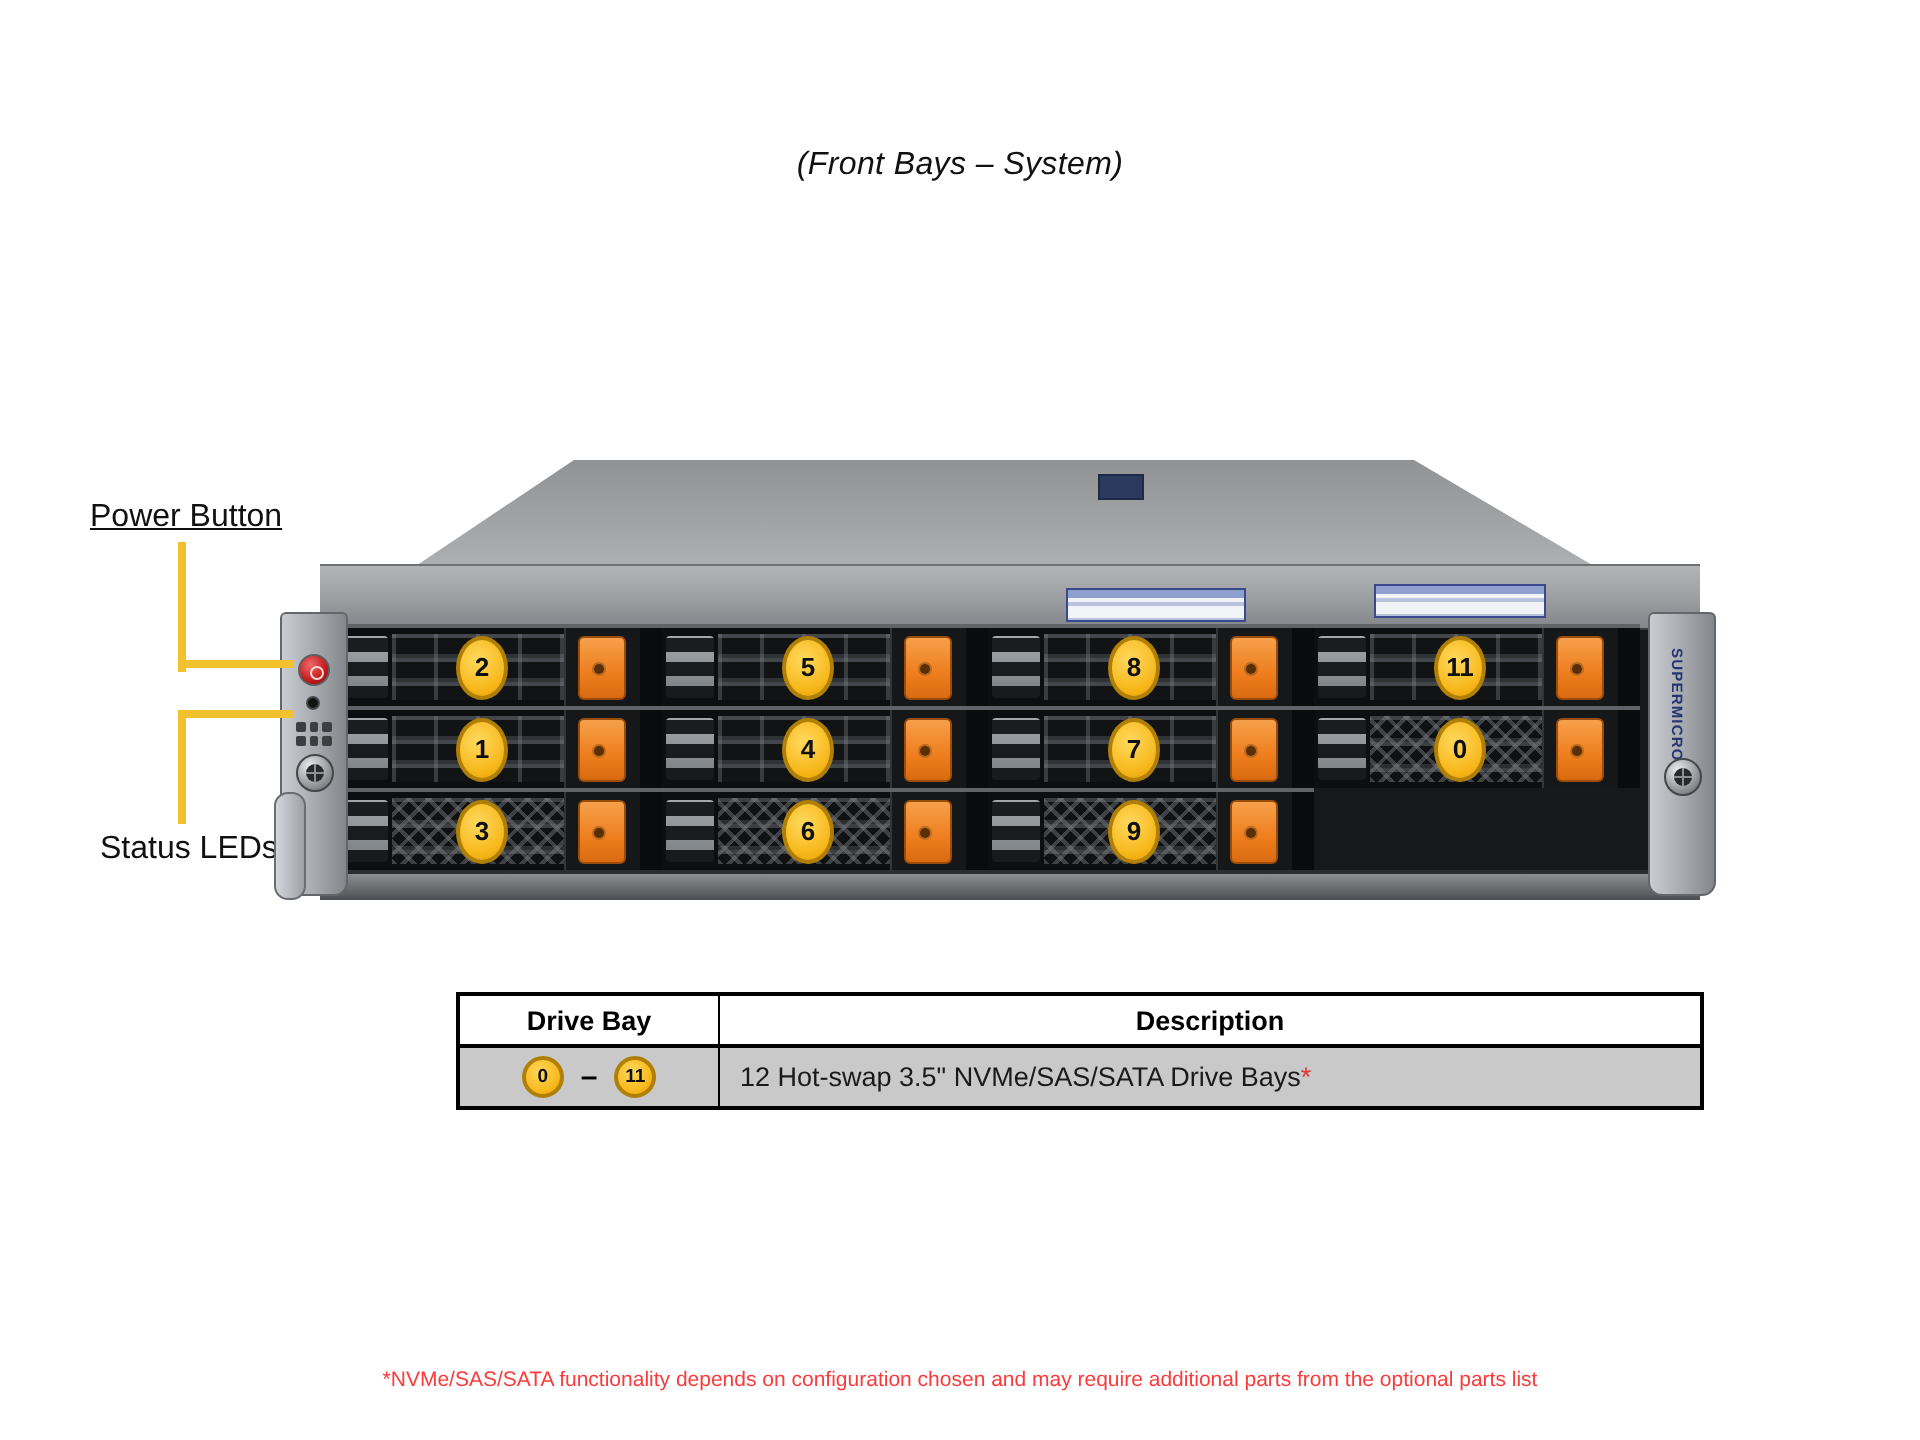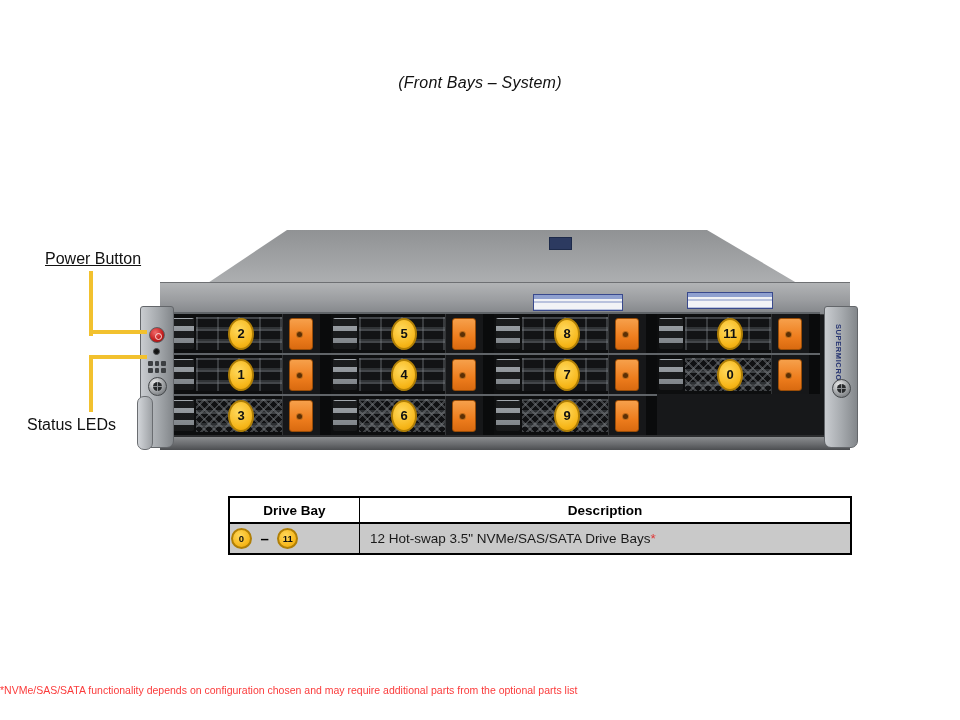--- a/index.html
+++ b/index.html
@@ -9,21 +9,21 @@
   }
   .abs{position:absolute;}
 
   
   .page-title{
     left:0;top:74px;width:960px;text-align:center;
     font-size:16px;font-style:italic;color:#111;letter-spacing:.2px;
   }
   .callout-label{font-size:16px;color:#111;white-space:nowrap;}
   .lbl-power{left:45px;top:250px;text-decoration:underline;}
-  .lbl-status{left:27px;top:416px;}
+  .lbl-status{left:50px;top:416px;}
 
   
   .callout-line{background:#F2C12E;z-index:40;}
 
   
   .top-slab{
     left:160px;top:228px;width:690px;height:82px;
     clip-path:polygon(127px 2px,547px 2px,681px 81px,9px 81px);
     background:linear-gradient(180deg,#8f9193 0%,#a3a5a7 45%,#bcbec0 100%);
     z-index:1;
@@ -153,35 +153,35 @@
   
   .spec-table{left:228px;top:496px;border-collapse:collapse;z-index:5;}
   .spec-table th,.spec-table td{border:1px solid #000;}
   .spec-table{border:2px solid #000;}
   .spec-table th{
     font-size:13.5px;font-weight:bold;padding:3px 26px;height:18px;background:#fff;
   }
   .th-bay{width:77px;}
   .th-desc{width:438px;}
   .spec-table td{background:#c9c9c9;height:27px;border-top:2px solid #000;}
-  .cell-bay{vertical-align:middle;}
+  .cell-bay{text-align:center;vertical-align:middle;}
   .cell-desc{font-size:13.5px;padding-left:10px;color:#1a1a1a;}
   .mini-badge{
     display:inline-flex;align-items:center;justify-content:center;
     width:17px;height:17px;border-radius:50%;vertical-align:middle;
     background:radial-gradient(circle at 40% 35%,#ffd95e,#f7b81c 65%,#e79f00);
     border:2px solid #b07f06;box-sizing:content-box;
     font-size:9.5px;font-weight:bold;color:#101010;
   }
   .range-dash{display:inline-block;margin:0 4px;font-weight:bold;font-size:15px;vertical-align:middle;}
   .footnote-marker{color:#e03535;}
 
   
   .footnote{
-    left:0;top:684px;width:960px;text-align:left;
+    left:0;top:684px;width:960px;text-align:center;
     font-size:10.5px;color:#fb3b3b;
   }
 </style>
 </head>
 <body>
 
 <div class="abs page-title">(Front Bays – System)</div>
 
 <div class="abs callout-label lbl-power">Power Button</div>
 <div class="abs callout-label lbl-status">Status LEDs</div>

